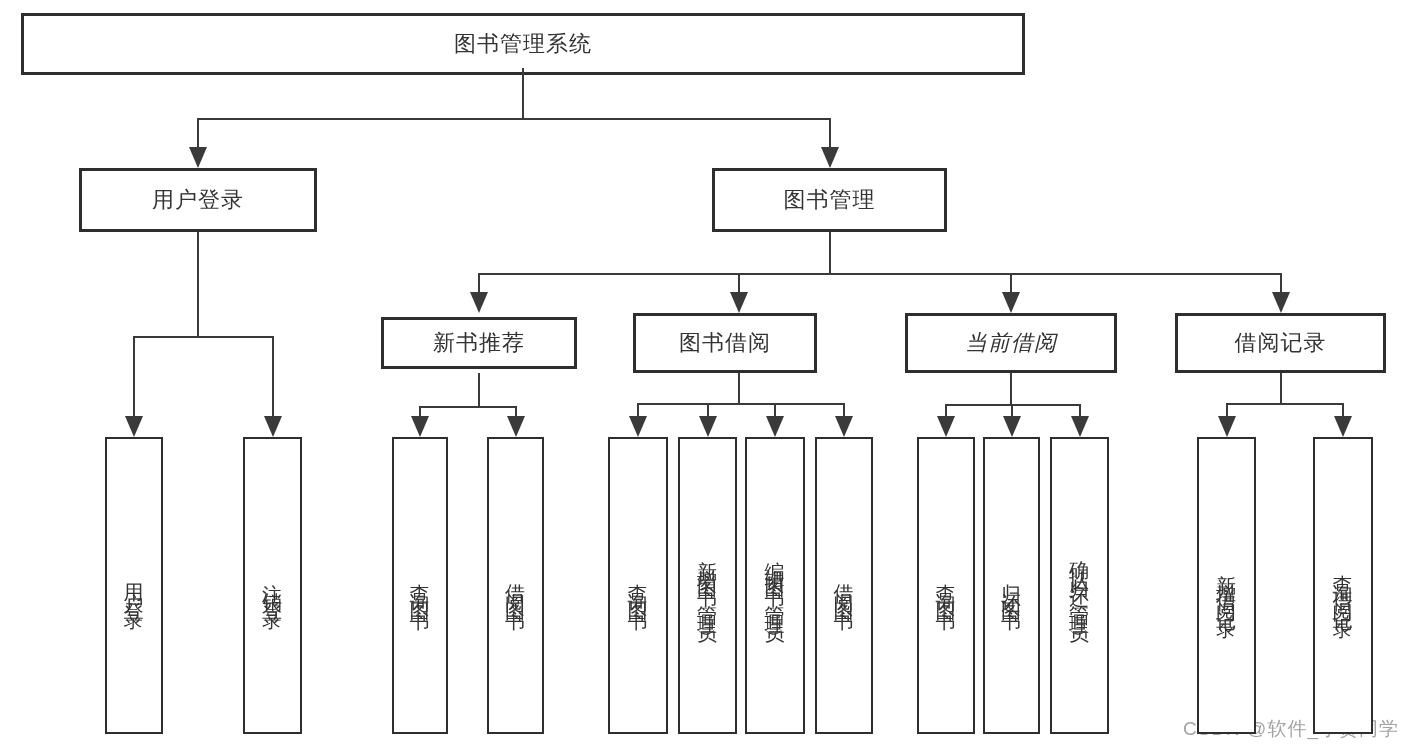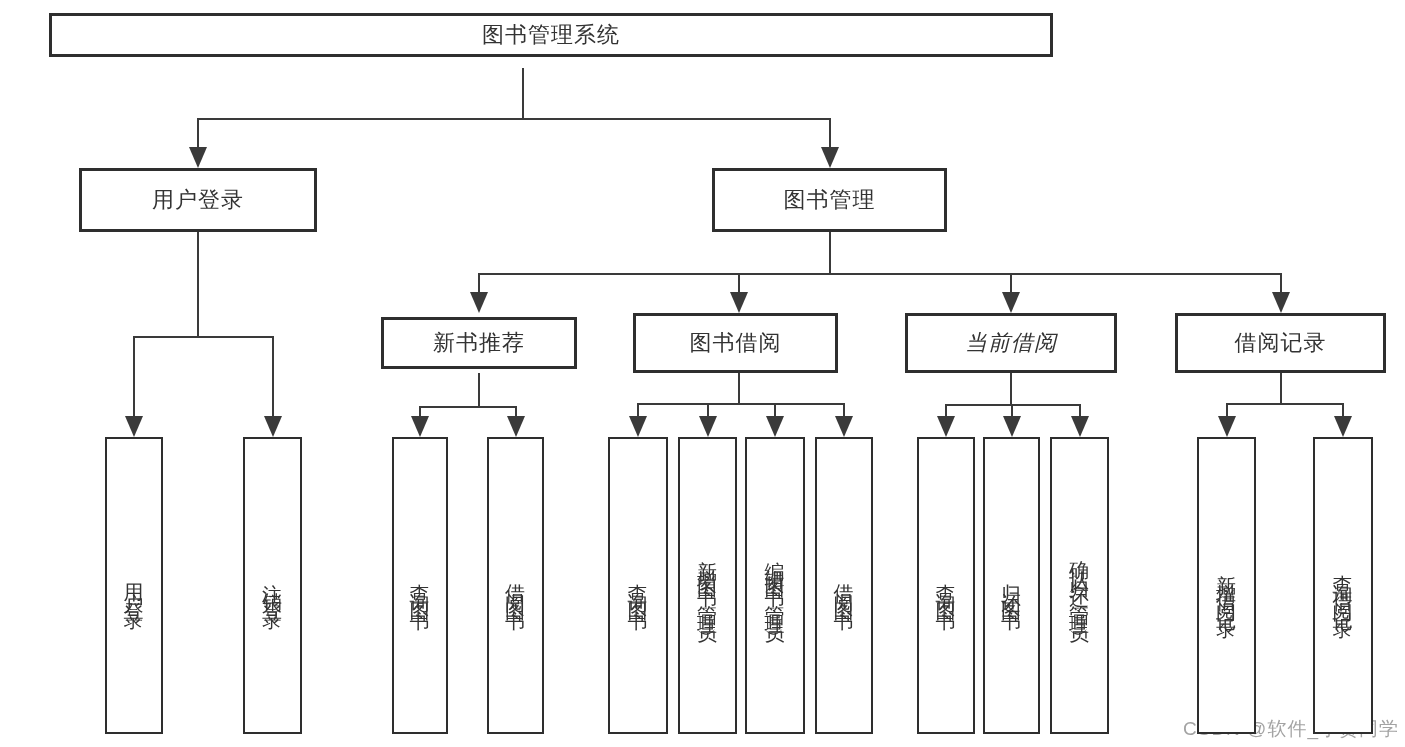--- a/index.html
+++ b/index.html
@@ -60,33 +60,33 @@
     font-size: 19px;
     letter-spacing: 1px;
     white-space: nowrap;
   }
 </style>
 </head>
 <body>
 
 <div id="canvas">
   <div class="watermark">CSDN @软件_小贺同学</div>
-<div class="node h" style="left: 21px; top: 13px; width: 1004px; height: 44px; margin-left: 28px;">
+<div class="node h" style="left: 21px; top: 13px; width: 1004px; height: 62px;">
       <span class="label">图书管理系统</span>
     </div>
     <div class="node h" style="left: 79px; top: 168px; width: 238px; height: 64px;">
       <span class="label">用户登录</span>
     </div>
     <div class="node h" style="left: 712px; top: 168px; width: 235px; height: 64px;">
       <span class="label">图书管理</span>
     </div>
     <div class="node h" style="left: 381px; top: 317px; width: 196px; height: 52px;">
       <span class="label">新书推荐</span>
     </div>
-    <div class="node h" style="left: 633px; top: 313px; width: 205px; height: 60px;">
+    <div class="node h" style="left: 633px; top: 313px; width: 184px; height: 60px;">
       <span class="label">图书借阅</span>
     </div>
     <div class="node h" style="left: 905px; top: 313px; width: 212px; height: 60px; font-style: italic;">
       <span class="label">当前借阅</span>
     </div>
     <div class="node h" style="left: 1175px; top: 313px; width: 211px; height: 60px; align-items: center;">
       <span class="label">借阅记录</span>
     </div>
     <div class="node v" style="left: 105px; top: 437px; width: 58px; height: 297px;">
       <span class="label">用户登录</span>

